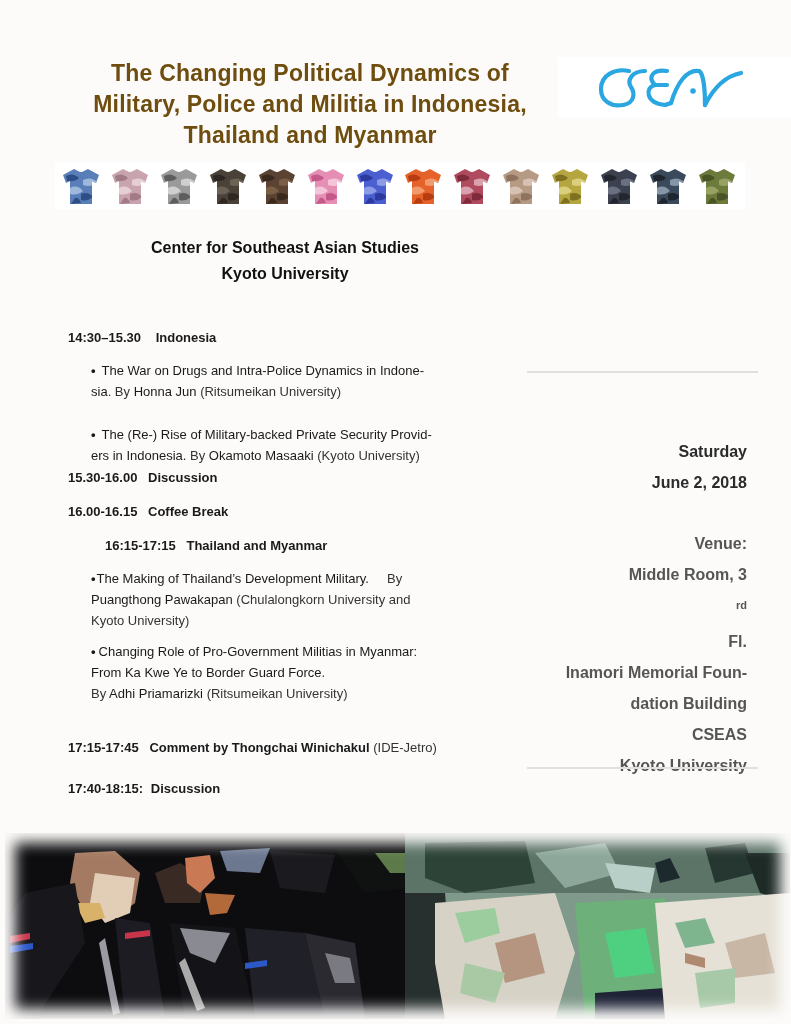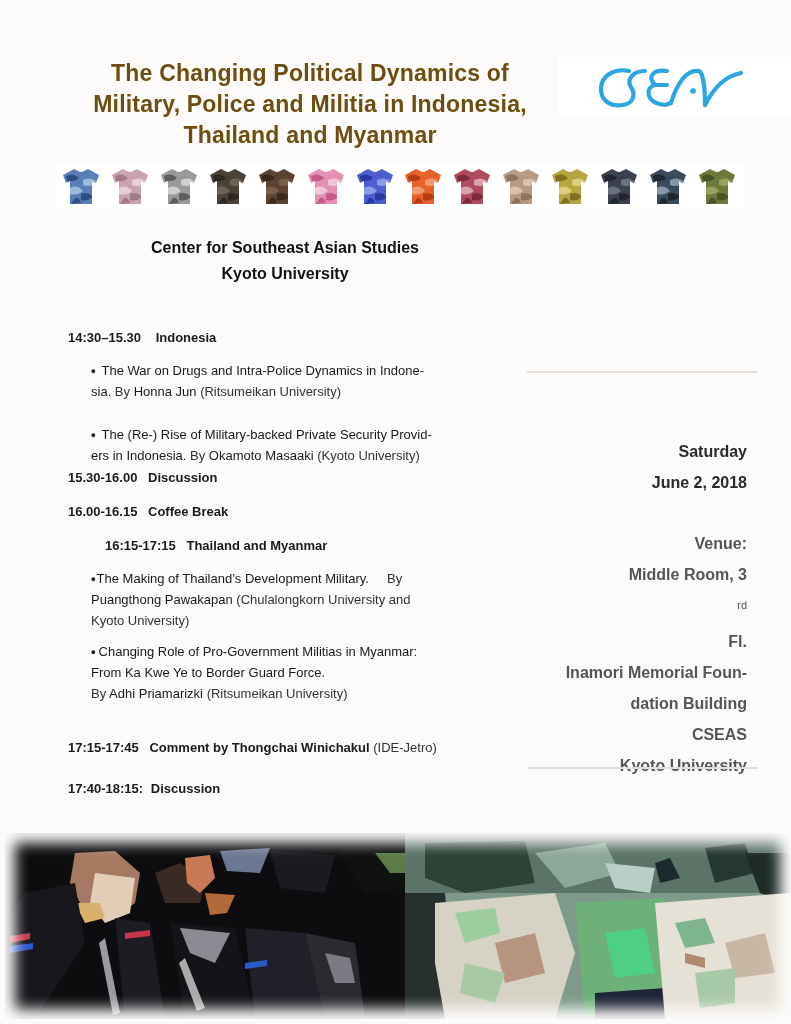--- a/index.html
+++ b/index.html
@@ -74,21 +74,21 @@
     position: absolute;
     right: 44px;
     text-align: right;
     font-weight: bold;
     font-size: 16px;
   }
   .date { top: 436px; color: #2b2b2b; line-height: 31px; }
   .date span { display: block; }
   .venue { top: 528px; color: #555; line-height: 31.2px; }
   .venue span { display: block; white-space: nowrap; }
-  .venue sup { font-size: 11px; font-weight: normal; vertical-align: 6px; }
+  .venue sup { font-size: 11px; font-weight: bold; vertical-align: 6px; }
   .photo {
     position: absolute;
     left: 5px; top: 833px; width: 785px; height: 186px;
     overflow: hidden;
     display: flex;
   }
   .photo-fade {
     position: absolute; inset: 0;
     box-shadow: inset 0 0 14px 10px #fcfbfa;
     pointer-events: none;

